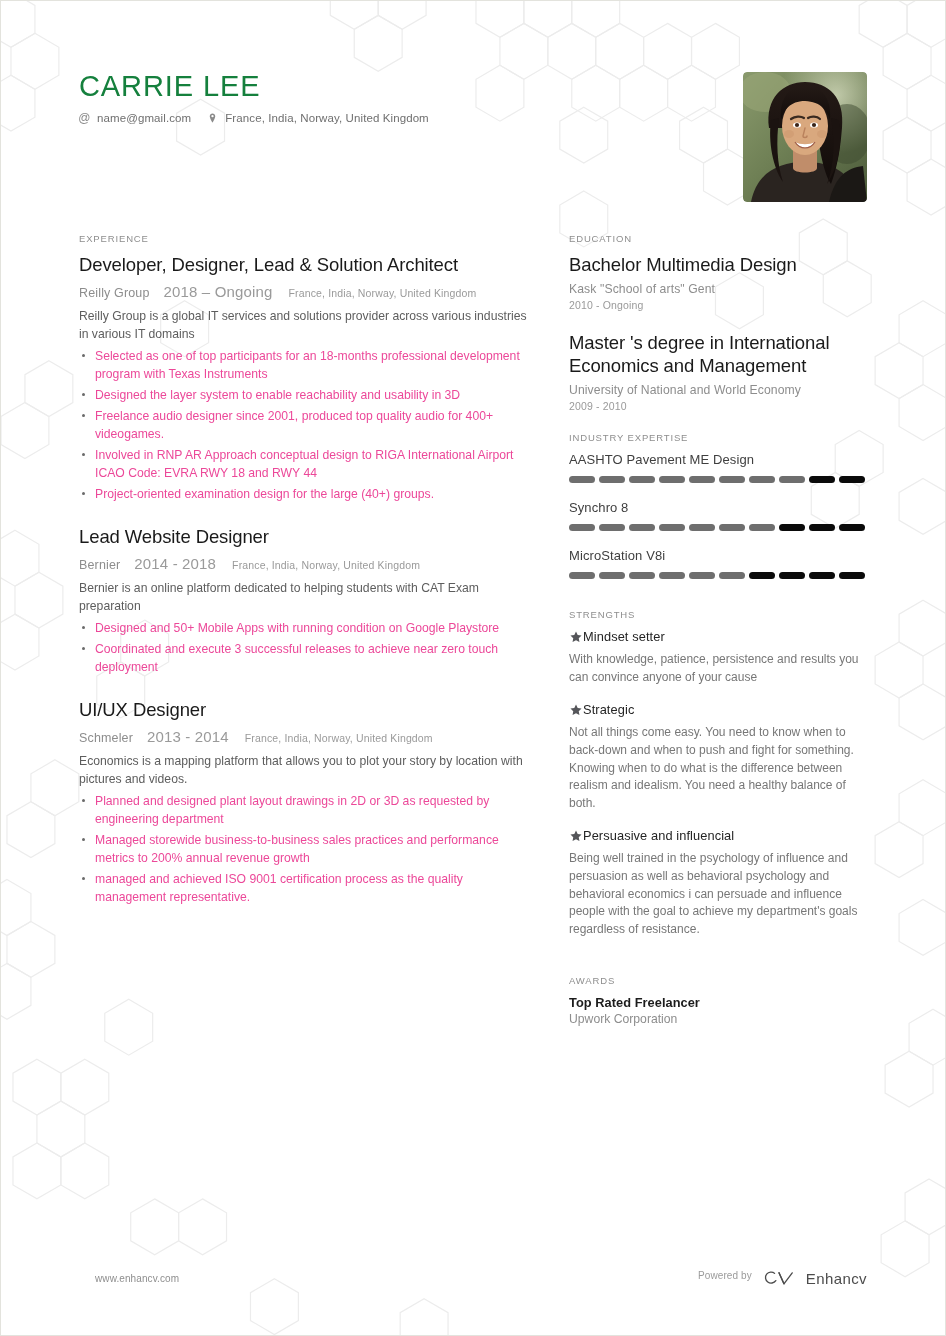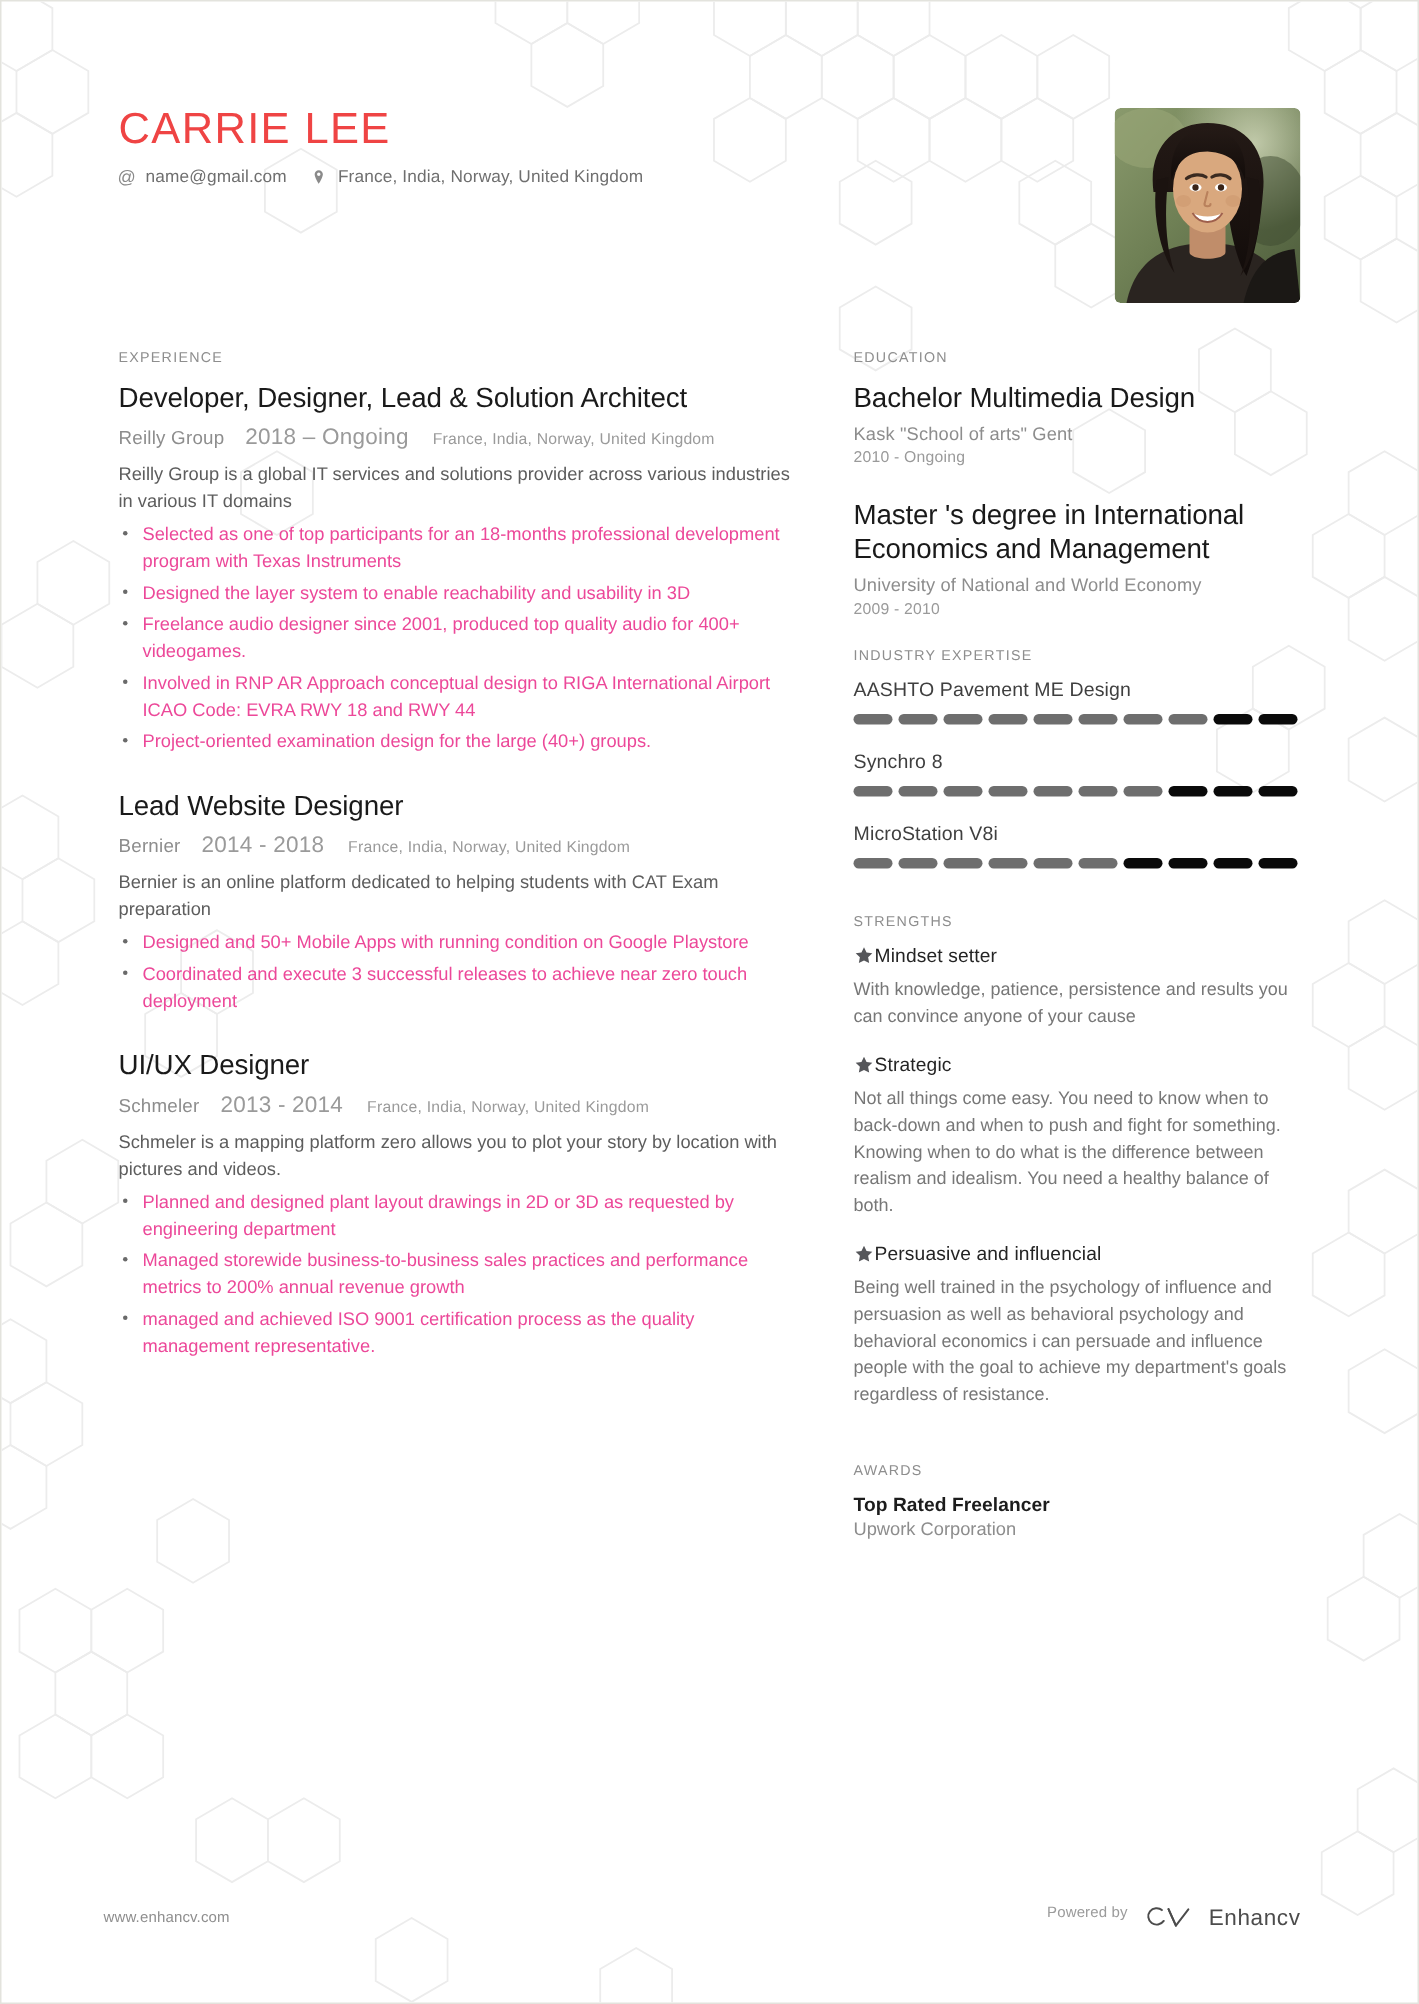--- a/index.html
+++ b/index.html
@@ -43,21 +43,21 @@
     position: absolute;
     left: 78px;
     top: 70px;
     right: 78px;
     height: 140px;
   }
   .name {
     font-size: 29px;
     font-weight: 400;
     letter-spacing: 0.9px;
-    color: #ef4444;
+    color: #15803d;
     line-height: 1.1;
   }
   .contact-row {
     display: flex;
     align-items: center;
     margin-top: 9px;
     gap: 16px;
   }
   .contact-item {
     display: flex;
@@ -246,21 +246,21 @@
   }
   .award-org {
     font-size: 12.2px;
     color: #8d8d8d;
     margin-top: 2px;
   }
 
   
   .footer {
     position: absolute;
-    left: 68px;
+    left: 94px;
     right: 78px;
     bottom: 48px;
     display: flex;
     align-items: center;
     justify-content: space-between;
   }
   .footer-url {
     font-size: 10px;
     color: #8e8e8e;
     letter-spacing: 0.1px;
@@ -486,21 +486,21 @@
         </ul>
       </div>
 
       <div class="entry">
         <div class="entry-title">UI/UX Designer</div>
         <div class="entry-meta">
           <span class="meta-company">Schmeler</span>
           <span class="meta-date">2013 - 2014</span>
           <span class="meta-loc">France, India, Norway, United Kingdom</span>
         </div>
-        <div class="entry-desc">Schmeler is a mapping platform zero allows you to plot your story by location with pictures and videos.</div>
+        <div class="entry-desc">Economics is a mapping platform that allows you to plot your story by location with pictures and videos.</div>
         <ul class="bullets">
           <li>Planned and designed plant layout drawings in 2D or 3D as requested by engineering department</li>
           <li>Managed storewide business-to-business sales practices and performance metrics to 200% annual revenue growth</li>
           <li>managed and achieved ISO 9001 certification process as the quality management representative.</li>
         </ul>
       </div>
     </div>
 
     <div class="col-right">
 

